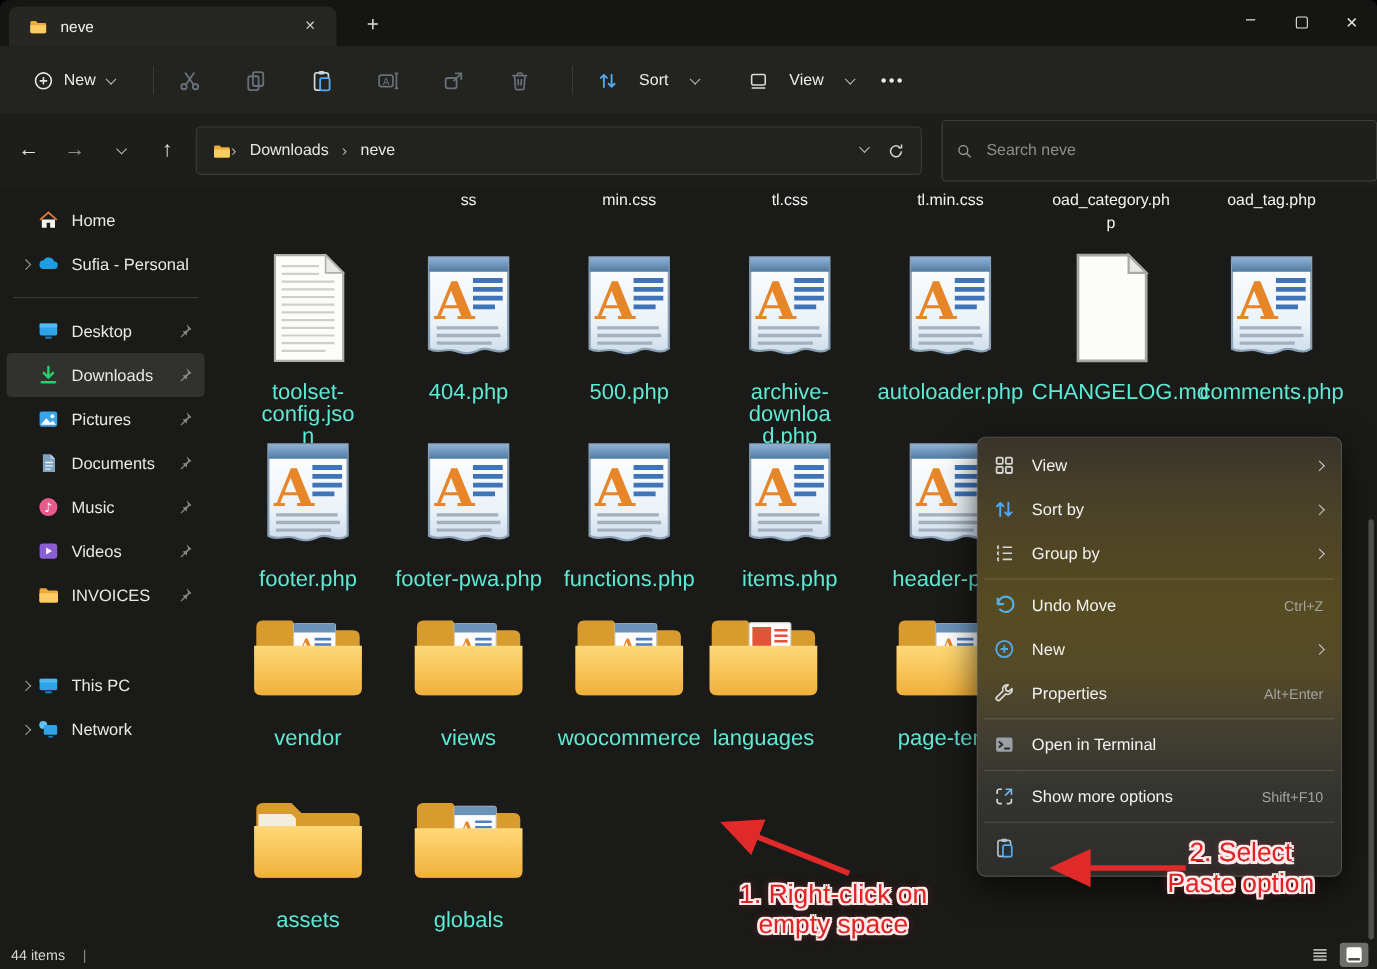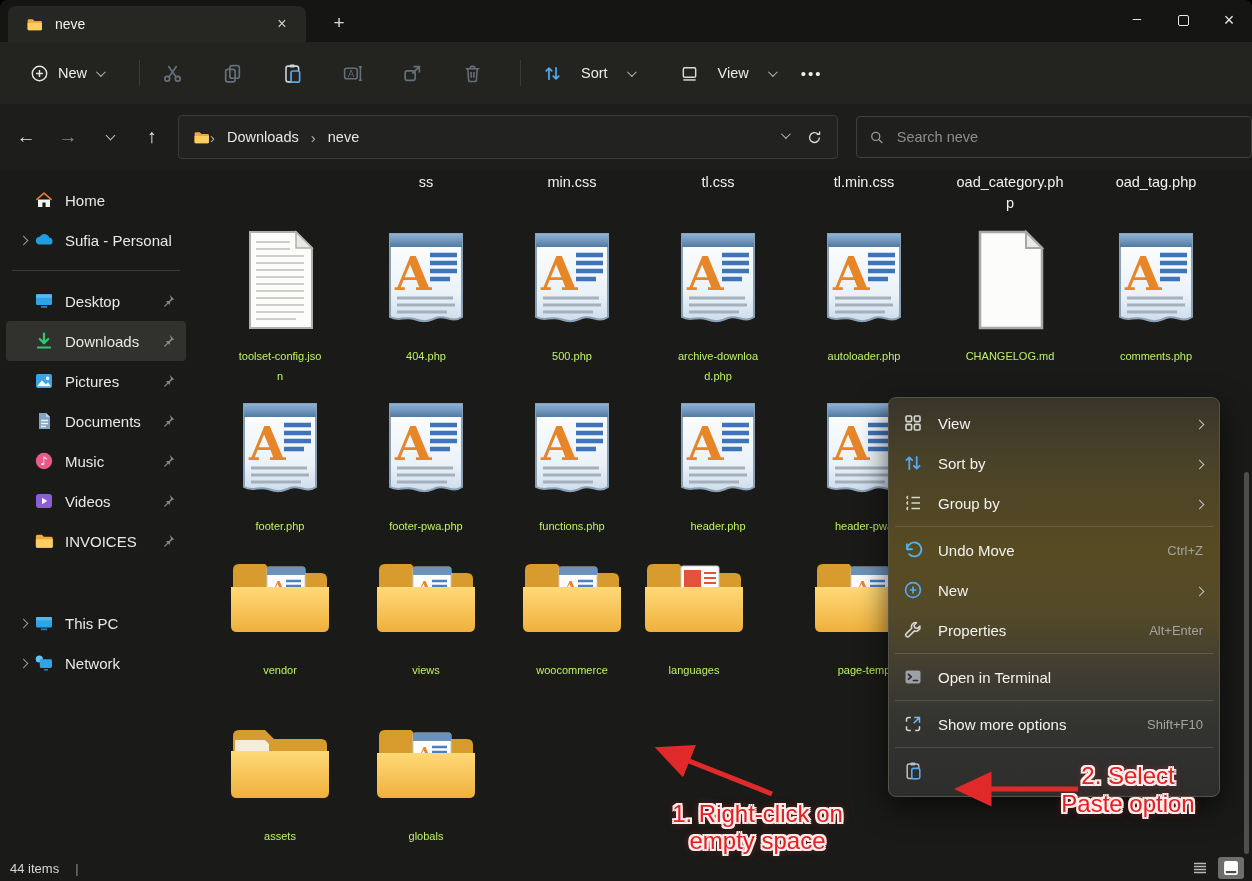--- a/index.html
+++ b/index.html
@@ -48,21 +48,21 @@
   .nbtn.dim { color:#8a8a88; }
   .nbtn .chev { transform:rotate(45deg); margin-top:-4px; }
   .breadbox { width:660px; height:44px; background:#222220; border:1px solid #3a3a38; border-radius:4px;
               display:flex; align-items:center; padding:0 10px 0 14px; }
   .breadcrumb { display:flex; align-items:center; gap:10px; flex:1; font-size:14.5px; color:#e6e6e4; }
   .bc-sep { color:#b0b0ae; font-size:15px; }
   .bc-item { padding:3px 2px; border-radius:3px; }
   .breadbox .svgic.f16 { width:17px; height:17px; }
   .bb-right { display:flex; align-items:center; gap:18px; padding-right:4px; }
   .bb-right .svgic { width:17px; height:17px; }
-  .searchbox { margin-left:18px; width:396px; height:42px; background:#1f1f1d; border:1px solid #3f3f3d;
+  .searchbox { margin-left:18px; width:396px; height:56px; background:#1f1f1d; border:1px solid #3f3f3d;
                border-radius:4px; display:flex; align-items:center; padding:0 12px; }
   .searchbox .svgic { width:17px; height:17px; margin-right:12px; }
   .searchbox input { background:transparent; border:none; outline:none; color:#ddddda; font-size:14.5px; width:100%;
                      font-family:"Liberation Sans","DejaVu Sans",sans-serif; }
   .searchbox input::placeholder { color:#8e8e8c; }
 
   
   .bodyarea { position:absolute; top:170px; left:0; right:0; bottom:26px; background:#1a1a18; }
   .sidebar { position:absolute; left:0; top:0; bottom:0; width:192px; padding-top:10px; }
   .side-row { display:flex; align-items:center; height:40px; margin:0 6px; border-radius:4px; padding:0 6px 0 6px; }
@@ -74,21 +74,21 @@
   .side-label { font-size:15px; color:#e8e8e6; flex:1; white-space:nowrap; overflow:hidden; }
   .side-pin { width:16px; height:16px; margin-right:4px; opacity:.85; }
   .side-div { height:1px; background:#3a3a37; margin:10px 12px; }
   .side-gap { height:42px; }
 
   
   .filearea { position:absolute; left:192px; right:0; top:0; bottom:0; overflow:hidden; }
   .file-item { position:absolute; width:144px; text-align:center; }
   .ficon-doc { width:92px; height:108px; margin:0 auto; }
   .ficon-folder { width:106px; height:86px; margin:0 auto; }
-  .flabel { margin-top:8px; font-size:11px; color:#bef264; line-height:20px; }
+  .flabel { margin-top:8px; font-size:20px; color:#5eead4; line-height:20px; }
   .flabel.folderlbl { margin-top:16px; }
   .partial-label { position:absolute; top:2px; width:144px; text-align:center; font-size:14.5px;
                    color:#f2f2f0; line-height:21px; }
   .svgic { display:inline-block; }
   .svgic svg { width:100%; height:100%; display:block; }
   .vscroll { position:absolute; right:3px; top:302px; width:5px; height:382px; background:#4f4f4d; border-radius:3px; }
 
   
   .ctxmenu { position:absolute; left:888px; top:397px; width:332px; border-radius:8px;
              border:1px solid #55524a; box-shadow:0 10px 30px rgba(0,0,0,.65);
@@ -666,21 +666,21 @@
               <path d="M10 8h72v83c-10 7-17-3-26 1s-13 4-22 1-16 3-24-2z" fill="url(#pgB)" stroke="#8aa0b4" stroke-width="2"></path>
               <path d="M10 8h72v13H10z" fill="url(#pgH)"></path>
               <text x="15" y="64" font-family="DejaVu Serif,serif" font-weight="bold" font-size="47" fill="#e78629">A</text>
               <g stroke="#3f74b8" stroke-width="4.4">
                 <path d="M50 29h27M50 37h27M50 45h27M50 53h20"></path>
               </g>
               <g stroke="#a4b0bc" stroke-width="3">
                 <path d="M17 72h56M17 79h58M17 86h50"></path>
               </g>
             </svg></div><div class="flabel">
-            <div>header.php</div>
+            <div>items.php</div>
           </div></div>
         <div class="file-item" style="left: 600px; top: 226px;"><div class="ficon-doc svgic"><svg viewBox="0 0 92 108">
               <defs>
                 <linearGradient id="pgB" x1="0" y1="0" x2="0" y2="1">
                   <stop offset="0" stop-color="#ffffff"></stop>
                   <stop offset=".7" stop-color="#eaf2f8"></stop>
                   <stop offset="1" stop-color="#cddceb"></stop>
                 </linearGradient>
                 <linearGradient id="pgH" x1="0" y1="0" x2="0" y2="1">
                   <stop offset="0" stop-color="#8fb2d6"></stop>

